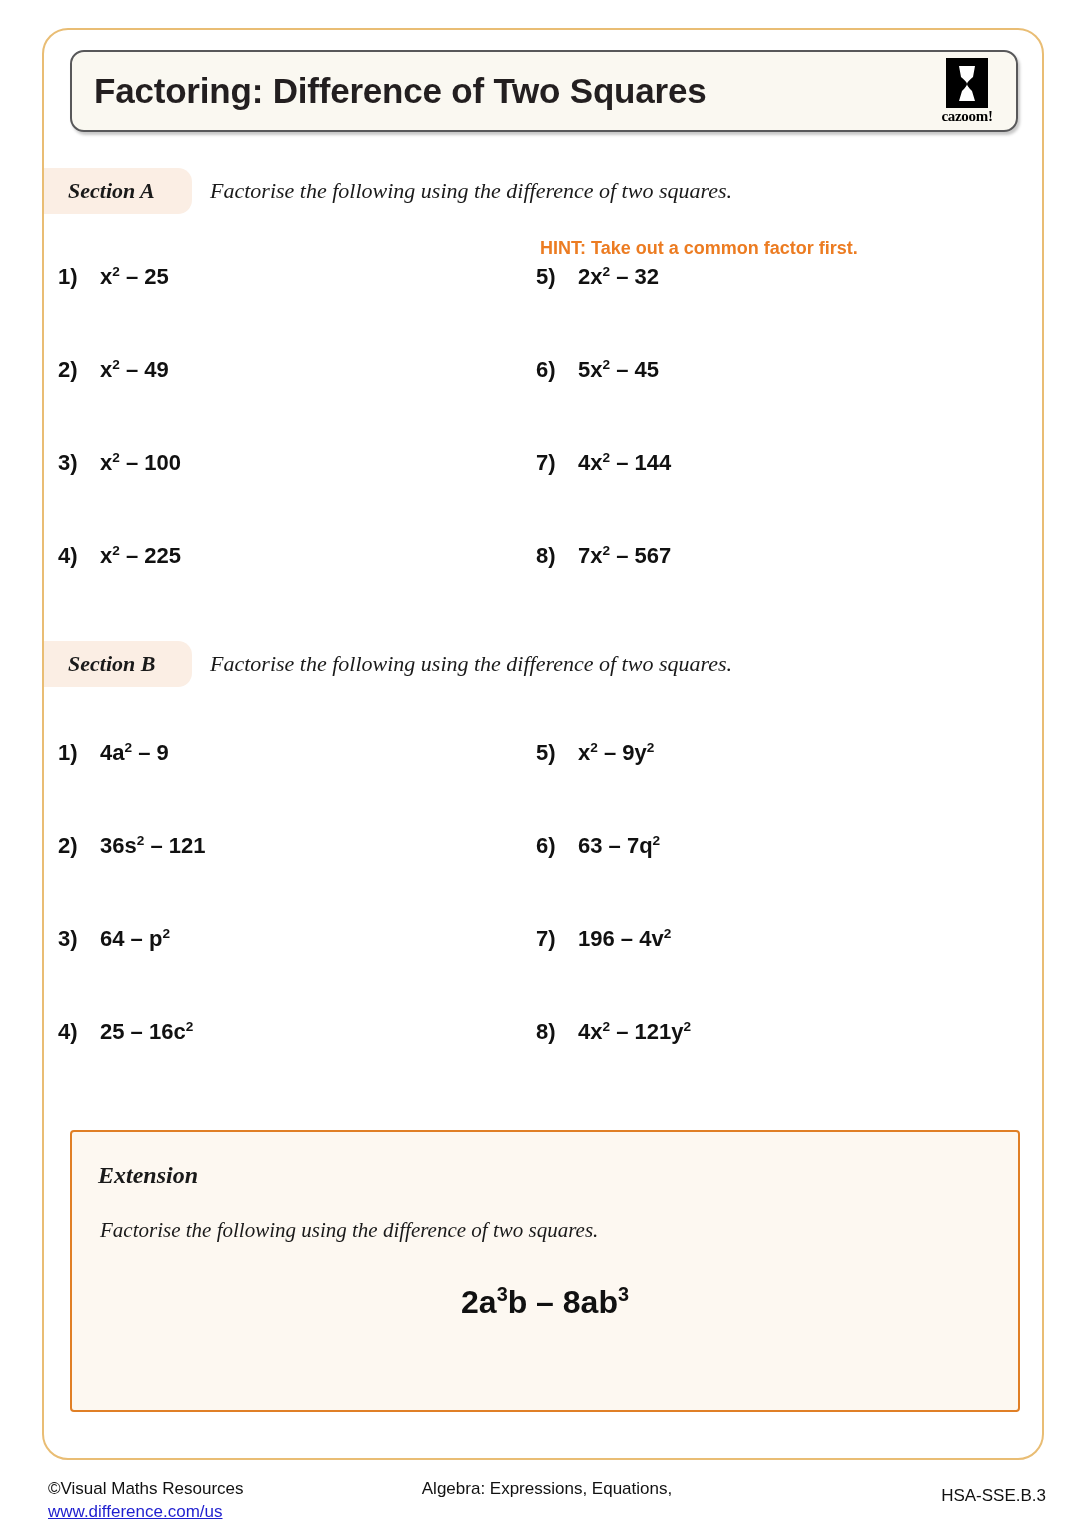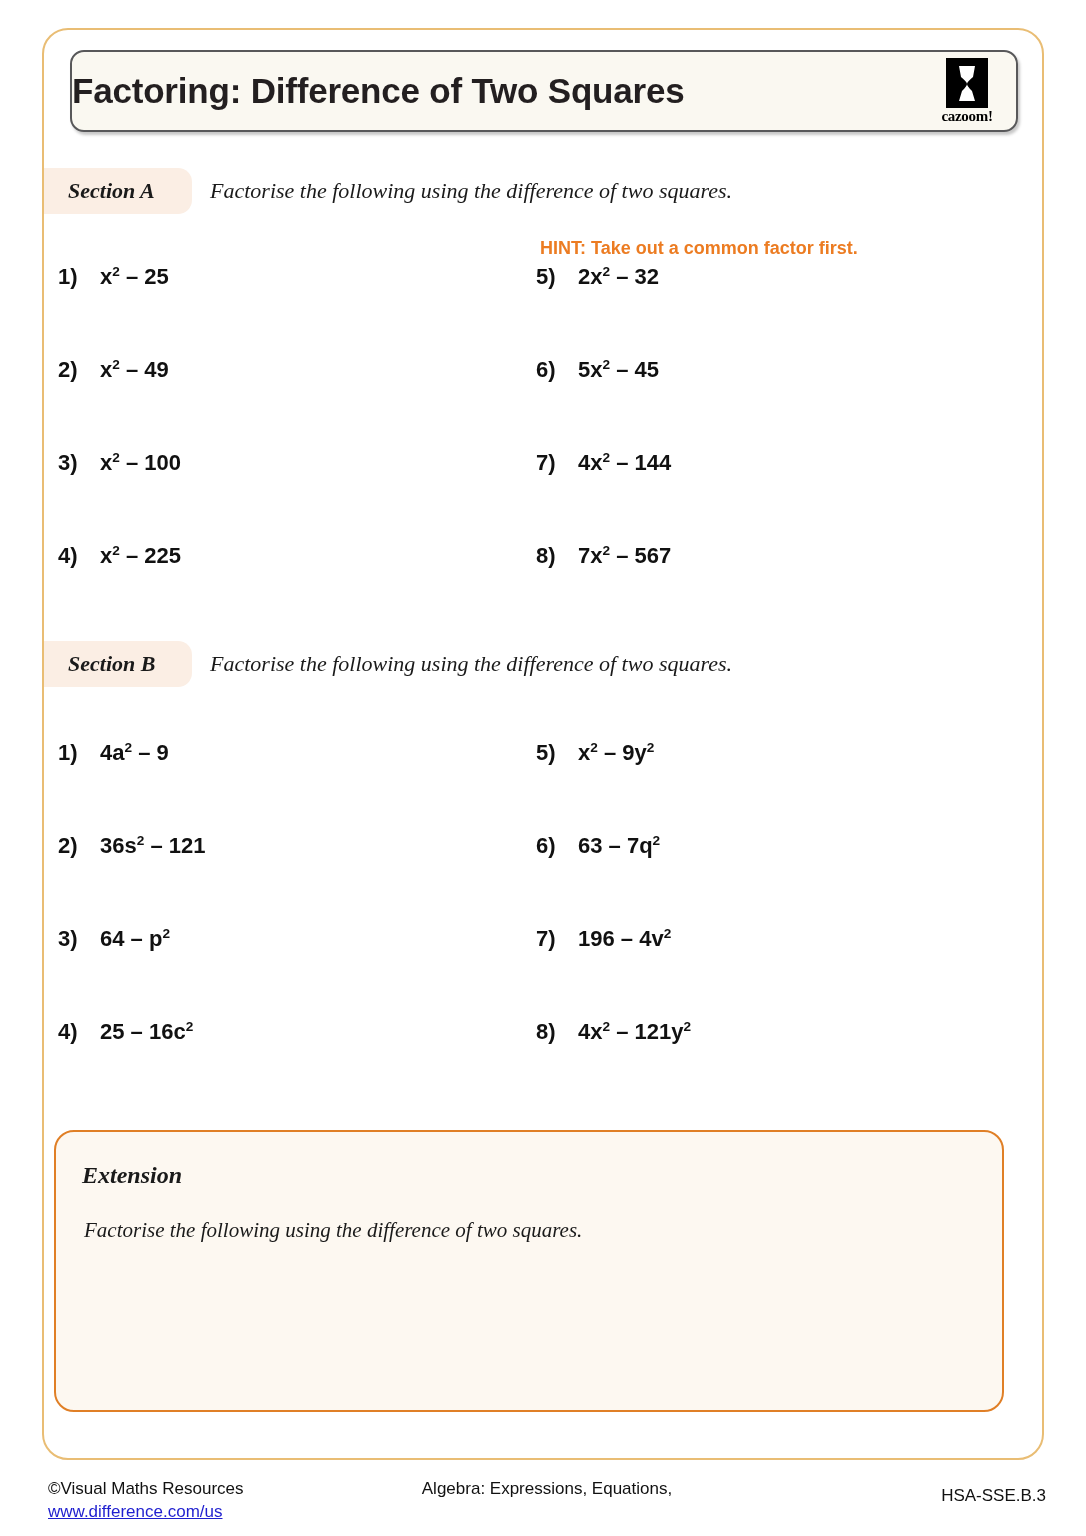--- a/index.html
+++ b/index.html
@@ -41,20 +41,21 @@
     border-radius: 14px;
     box-shadow: 2px 3px 3px rgba(0,0,0,0.22);
     display: flex;
     align-items: center;
   }
   .title-text {
     font-size: 35px;
     font-weight: bold;
     color: #231f20;
     letter-spacing: -0.2px;
+    margin-left: 22px;
     white-space: nowrap;
   }
   .logo {
     position: absolute;
     right: 18px;
     top: 50%;
     transform: translateY(-50%);
     width: 62px;
     text-align: center;
   }
@@ -139,28 +140,28 @@
     position: absolute;
     font-size: 18px;
     font-weight: bold;
     color: #ec7c22;
     white-space: nowrap;
   }
 
   
   .extension-box {
     position: absolute;
-    left: 54px;
+    left: 70px;
     top: 1130px;
     width: 950px;
     height: 282px;
     box-sizing: border-box;
     background: #fdf8f1;
     border: 2px solid #e07f26;
-    border-radius: 20px;
+    border-radius: 4px;
   }
   .ext-title {
     position: absolute;
     left: 26px;
     top: 30px;
     font-family: "Liberation Serif", serif;
     font-weight: bold;
     font-style: italic;
     font-size: 24px;
     color: #1a1a1a;
@@ -334,20 +335,21 @@
   </div>
   <div class="q-item" style="left:536px; top:1019px;">
     <span class="q-num">8)</span>
     <span class="q-body">4x<sup>2</sup> – 121y<sup>2</sup></span>
   </div>
 </div>
 
 <div class="extension-box">
   <div class="ext-title">Extension</div>
   <div class="ext-instruction">Factorise the following using the difference of two squares.</div>
+  <div class="ext-expression">2a<sup>3</sup>b – 8ab<sup>3</sup></div>
 </div>
 
 <div class="footer">
   <div class="footer-left">
     <span>©Visual Maths Resources</span>
     <a class="footer-link" href="#">www.difference.com/us</a>
   </div>
   <div class="footer-center">
     <div>Algebra: Expressions, Equations,</div>
   </div>

